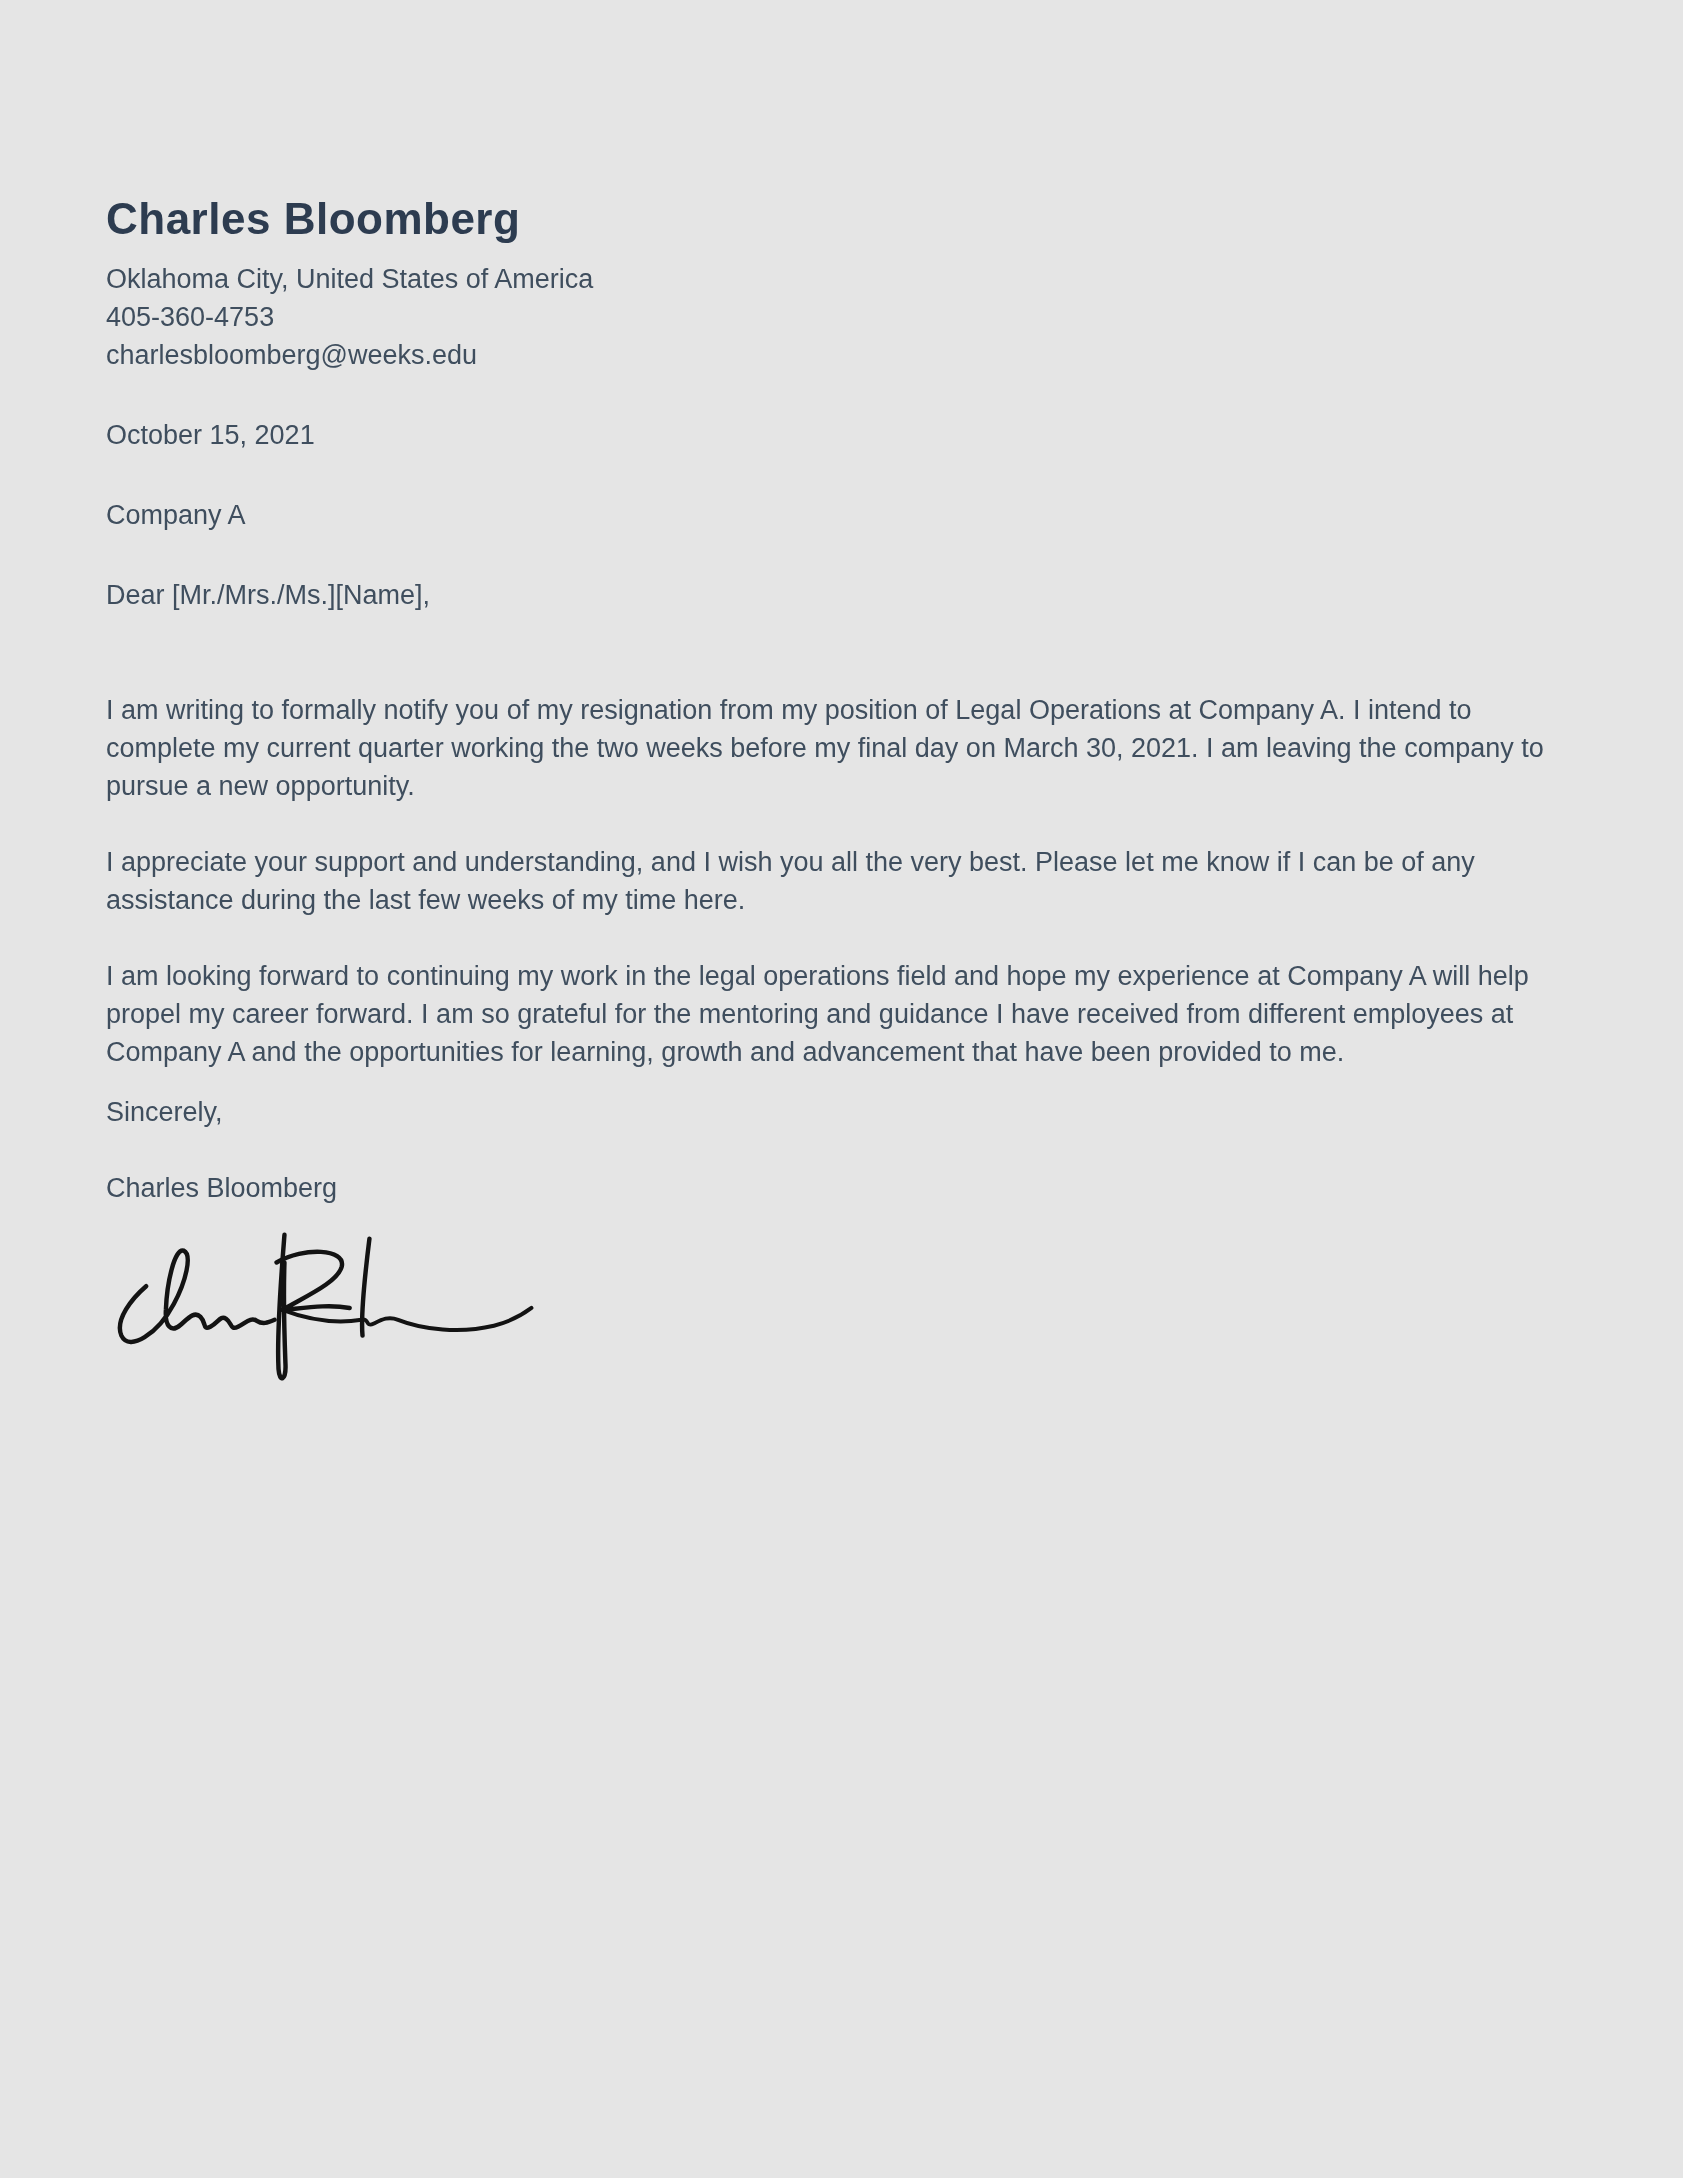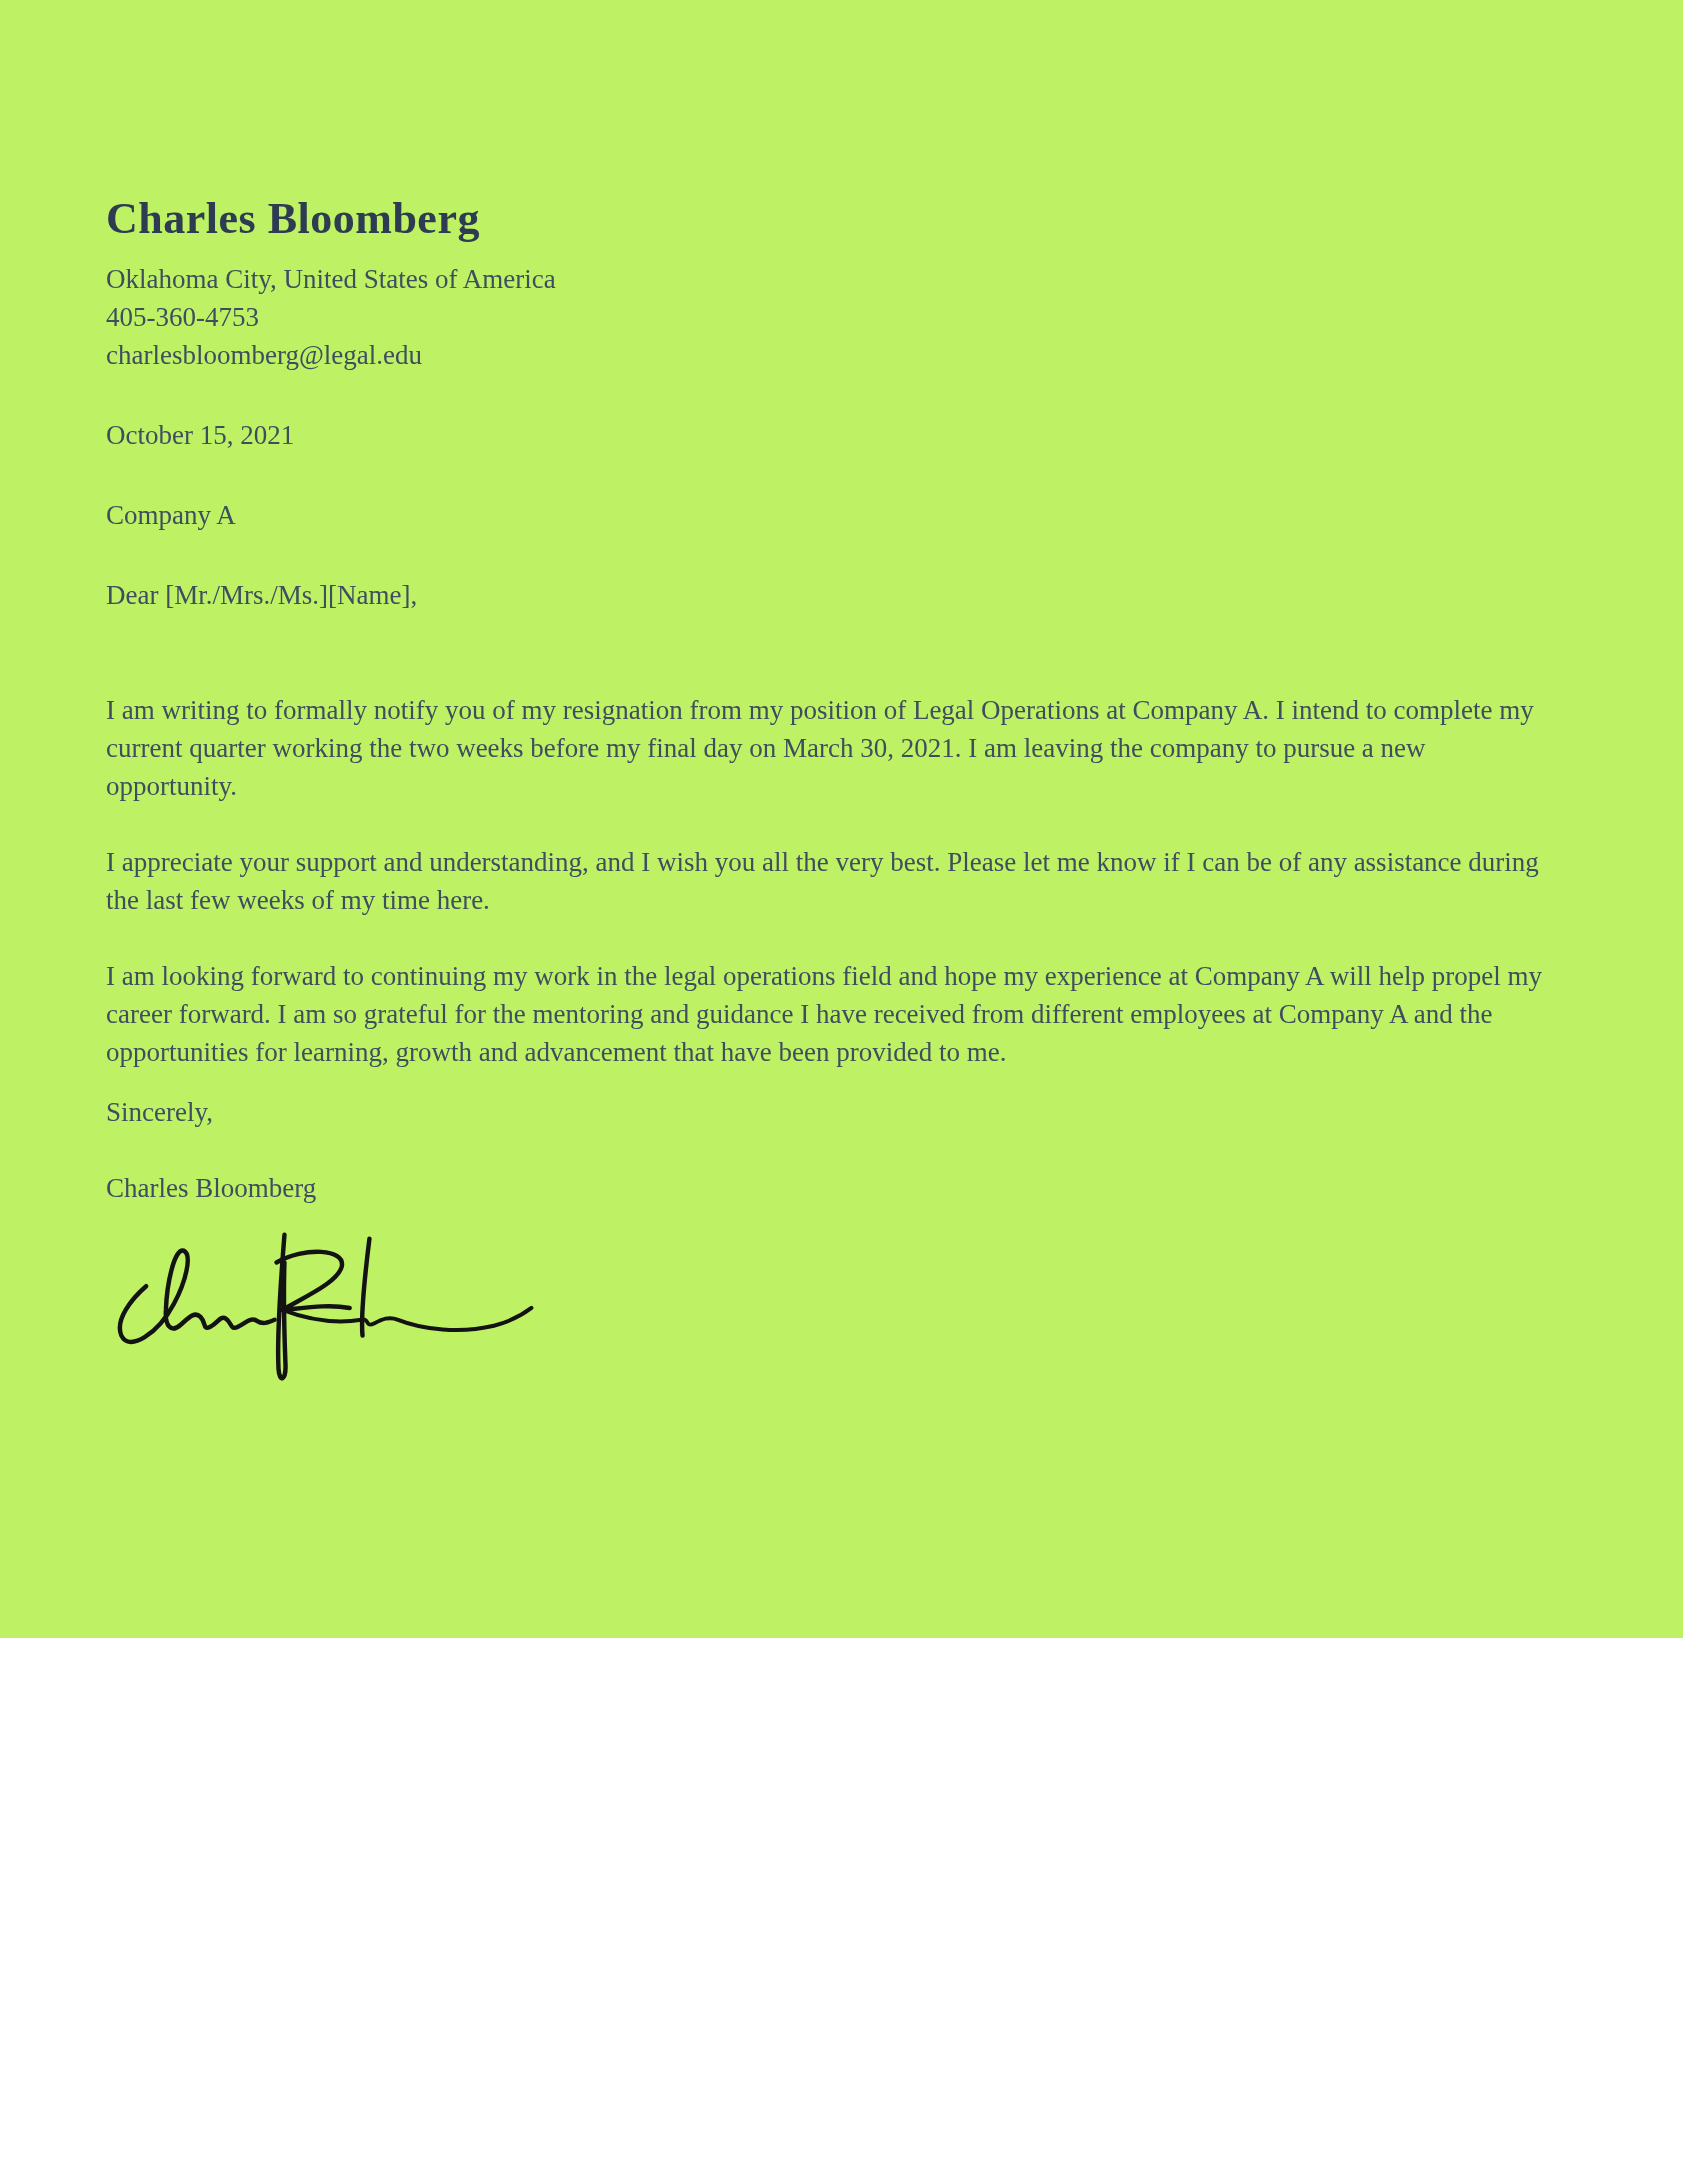--- a/index.html
+++ b/index.html
@@ -3,23 +3,23 @@
 <meta charset="utf-8">
 <style>
   html, body {
     margin: 0;
     padding: 0;
     background: #ffffff;
   }
   .page {
     position: relative;
     width: 1683px;
-    height: 1638px;
-    background: #bef264;
-    font-family: Liberation Serif, serif;
+    height: 2178px;
+    background: #e5e5e5;
+    font-family: Liberation Sans, sans-serif;
     color: #3f4e5e;
     box-sizing: border-box;
     overflow: hidden;
   }
   .content {
     position: absolute;
     top: 0;
     left: 106px;
     width: 1445px;
     padding-top: 194px;
@@ -71,21 +71,21 @@
 
 <div class="page">
   <div class="content">
 
     <div class="sender-name">Charles Bloomberg</div>
 
     <p class="line">Oklahoma City, United States of America</p>
 
     <p class="line">405-360-4753</p>
 
-    <p class="line">charlesbloomberg@legal.edu</p>
+    <p class="line">charlesbloomberg@weeks.edu</p>
 
     <p class="line block-gap">October 15, 2021</p>
 
     <p class="line block-gap">Company A</p>
 
     <p class="line block-gap">Dear [Mr./Mrs./Ms.][Name],</p>
 
     <p class="body-para para-first">I am writing to formally notify you of my resignation from my position of Legal Operations at Company A. I intend to complete my current quarter working the two weeks before my final day on March 30, 2021. I am leaving the company to pursue a new opportunity.</p>
 
     <p class="body-para">I appreciate your support and understanding, and I wish you all the very best. Please let me know if I can be of any assistance during the last few weeks of my time here.</p>

